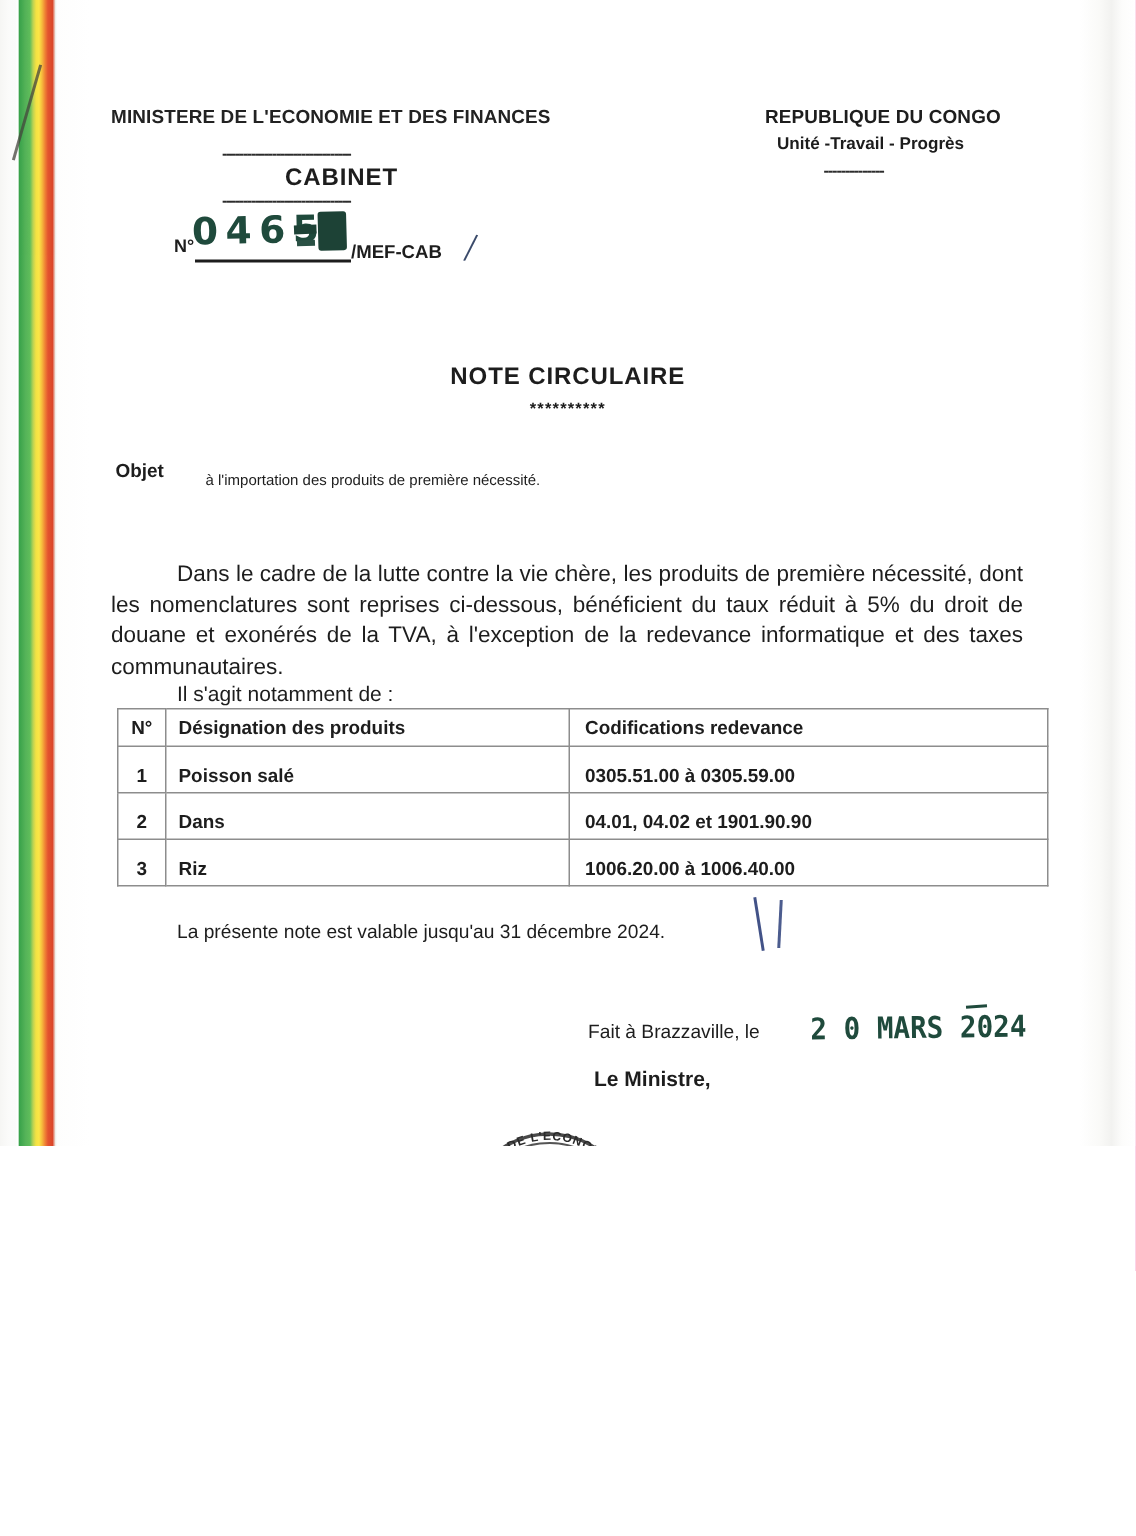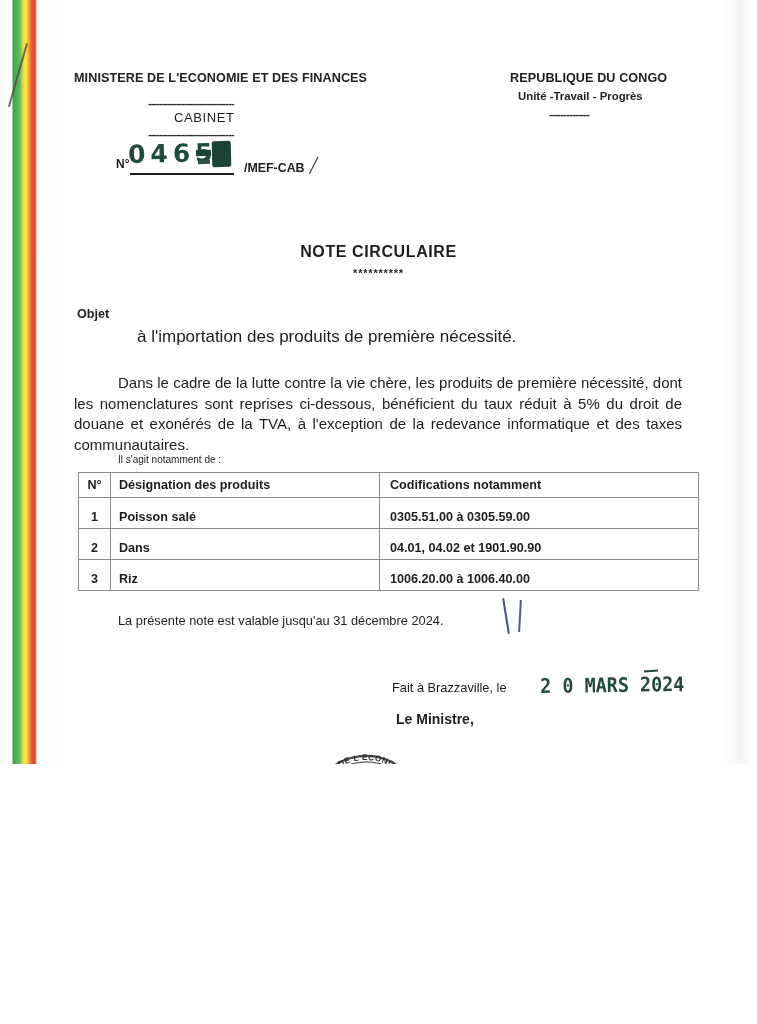--- a/index.html
+++ b/index.html
@@ -73,23 +73,23 @@
   }
   .dash-line {
     color: #2c2c2c;
     font-size: 11px;
     letter-spacing: -0.9px;
     font-weight: bold;
     white-space: nowrap;
   }
   .hdr-dash-1 { left: 148px; top: 97px; }
   .hdr-cabinet {
-    left: 174px; top: 110px;
-    font-size: 13px;
-    font-weight: normal;
+    left: 190px; top: 110px;
+    font-size: 16px;
+    font-weight: bold;
     letter-spacing: 0.6px;
   }
   .hdr-dash-2 { left: 148px; top: 128px; }
 
   .hdr-right-title {
     left: 510px; top: 71px;
     font-size: 12.6px;
     font-weight: bold;
     letter-spacing: 0.1px;
   }
@@ -133,21 +133,21 @@
     width: 12px; height: 4px;
     background: #2a5145;
     transform: rotate(-2deg);
   }
   .ref-underline {
     left: 130px; top: 173px;
     width: 104px; height: 2px;
     background: #1d1d1d;
   }
   .ref-suffix {
-    left: 244px; top: 161px;
+    left: 234px; top: 161px;
     font-size: 12.4px;
     font-weight: bold;
   }
   .ref-slash {
     left: 310px; top: 150px;
     font-size: 27px;
     color: #3a4a6a;
     transform: rotate(8deg);
     font-family: "Liberation Serif", serif;
   }
@@ -174,37 +174,37 @@
   .objet-label {
     left: 77px; top: 307px;
     font-size: 12.6px;
     font-weight: bold;
   }
   .objet-line1 {
     left: 124px; top: 309px;
     font-size: 12.4px;
   }
   .objet-line2 {
-    left: 137px; top: 327px;
-    font-size: 17px;
+    left: 137px; top: 315px;
+    font-size: 10px;
     text-align: right;
   }
 
   
   .body-para {
     left: 74px; top: 373px;
     width: 608px;
     font-size: 15px;
     line-height: 20.5px;
     text-align: justify;
     text-indent: 44px;
   }
   .body-intro {
     left: 118px; top: 454px;
-    font-size: 10px;
+    font-size: 14px;
   }
 
   
   .tbl {
     left: 78px; top: 472px;
     width: 599px;
     border-collapse: collapse;
     table-layout: fixed;
   }
   .tbl td, .tbl th {
@@ -320,21 +320,21 @@
     <div class="abs objet-line2">à l'importation des produits de première nécessité.</div>
 
     <div class="abs body-para">Dans le cadre de la lutte contre la vie chère, les produits de première nécessité, dont les nomenclatures sont reprises ci-dessous, bénéficient du taux réduit à 5% du droit de douane et exonérés de la TVA, à l'exception de la redevance informatique et des taxes communautaires.</div>
     <div class="abs body-intro">Il s'agit notamment de :</div>
 
     <table class="abs tbl">
       <thead>
         <tr>
           <th class="col-no">N°</th>
           <th class="col-des">Désignation des produits</th>
-          <th class="col-cod">Codifications notamment</th>
+          <th class="col-cod">Codifications redevance</th>
         </tr>
       </thead>
       <tbody>
         <tr>
           <td class="col-no">1</td>
           <td class="col-des">Poisson salé</td>
           <td class="col-cod">0305.51.00 à 0305.59.00</td>
         </tr>
         <tr>
           <td class="col-no">2</td>

